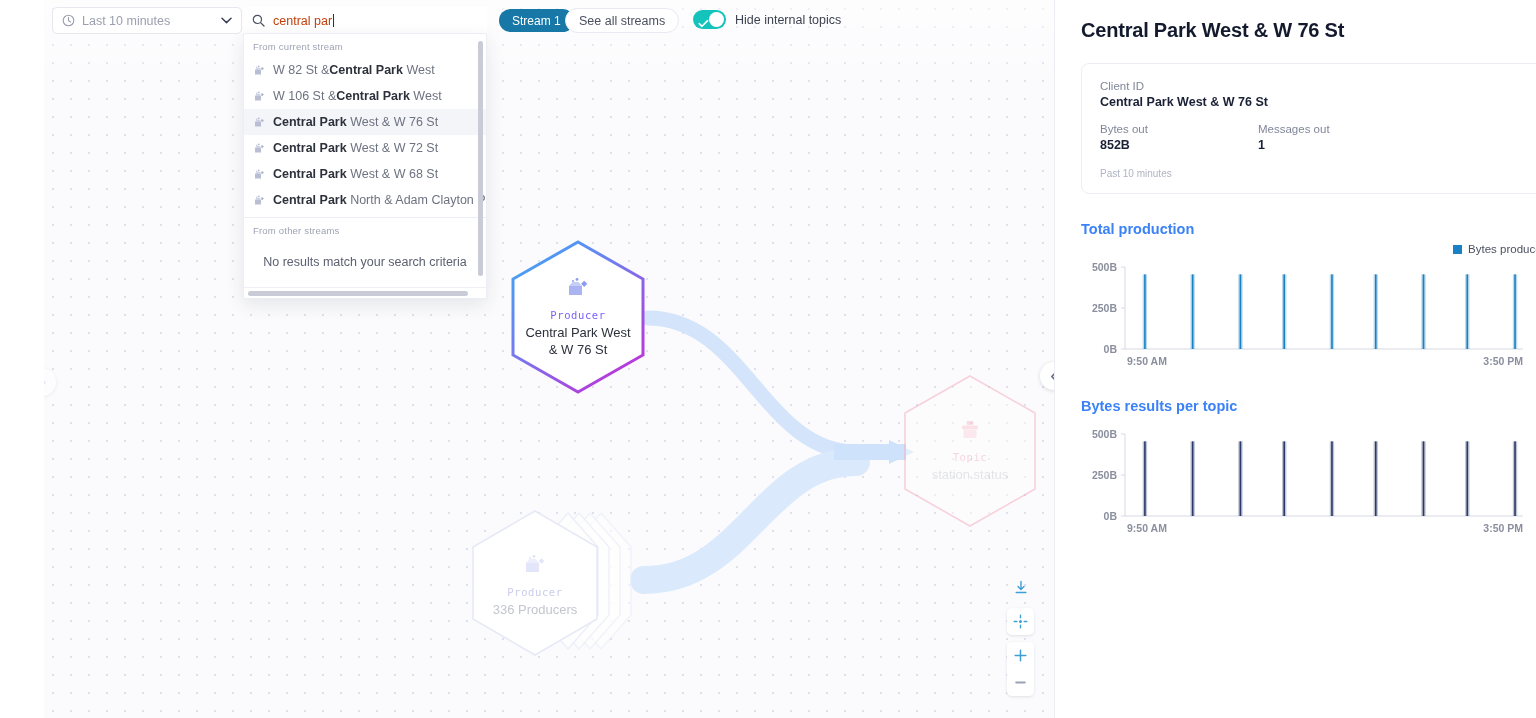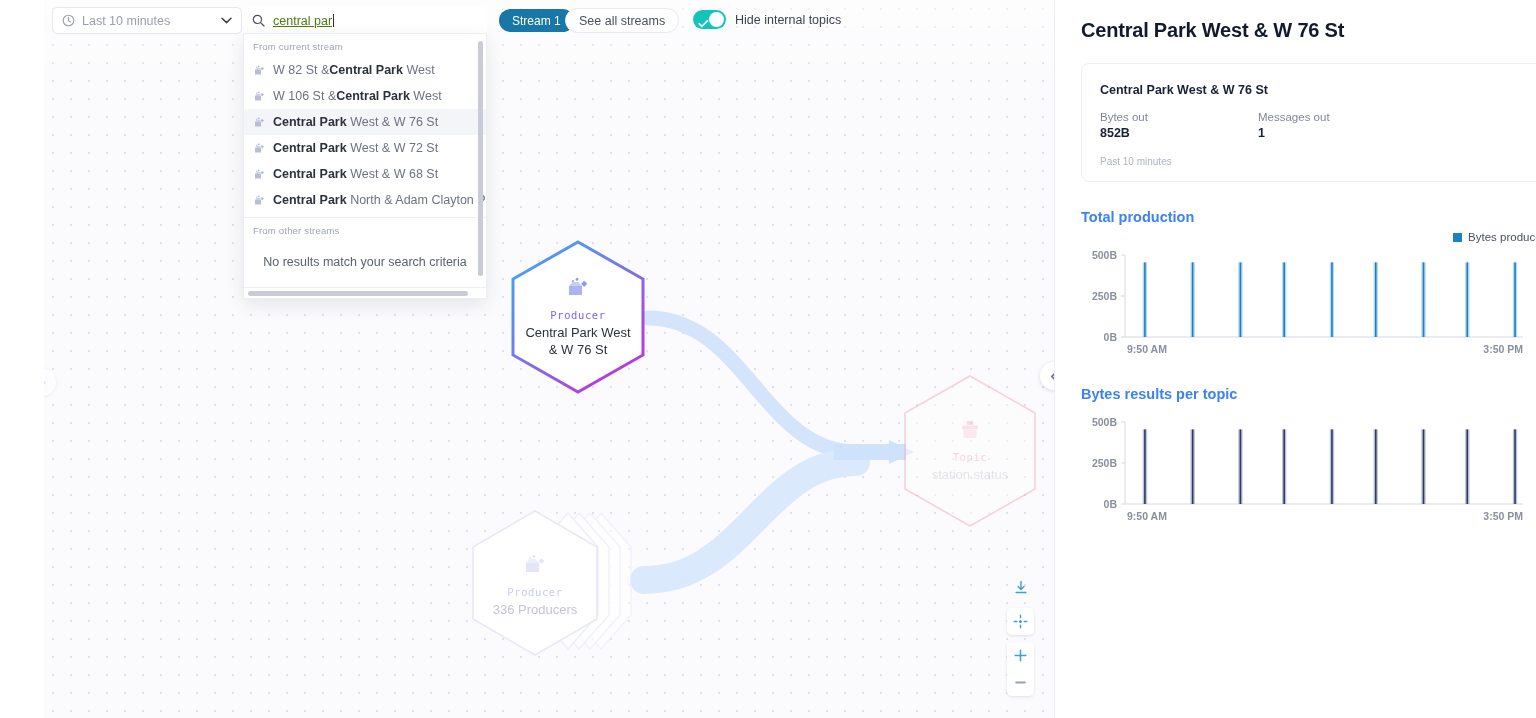--- a/index.html
+++ b/index.html
@@ -81,21 +81,21 @@
   }
   .timerange .clock { margin-right: 7px; display:flex; }
   .timerange .chev { margin-left: auto; display:flex; }
 
   .searchbox {
     position: absolute; left: 199px; top: 7px; width: 244px; height: 27px;
     background: #fff; display: flex; align-items: center; padding: 0 9px;
   }
   .searchbox .magnifier { margin-right: 8px; display:flex; }
   .search-text {
-    font-size: 12.5px; color: #4d7c0f; position: relative; text-decoration: underline;
+    font-size: 12.5px; color: #c2410c; position: relative;
   }
   .caret {
     display:inline-block; width:1px; height:13px; background:#2c313c;
     vertical-align: -2px; margin-left: 1px;
   }
 
   .stream-pill {
     position: absolute; left: 455px; top: 9px; height: 23px;
     background: #1778a8; color: #fff; border-radius: 12px;
     font-size: 12px; display: flex; align-items: center; padding: 0 13px;
@@ -498,20 +498,21 @@
 
   <div class="panel">
     <div class="panel-title">Central Park West &amp; W 76 St</div>
     <div class="panel-close">
       <svg width="15" height="15" viewBox="0 0 15 15" fill="none">
         <path d="M1.5 1.5L13.5 13.5M13.5 1.5L1.5 13.5" stroke="#2b3148" stroke-width="1.5" stroke-linecap="round"></path>
       </svg>
     </div>
 
     <div class="info-card">
+      <div class="field-label">Client ID</div>
       <div class="field-value">Central Park West &amp; W 76 St</div>
       <div class="metric-row">
         <div class="metric-col">
           <div class="field-label">Bytes out</div>
           <div class="field-value">852B</div>
         </div>
         <div class="metric-col">
           <div class="field-label">Messages out</div>
           <div class="field-value">1</div>
         </div>

